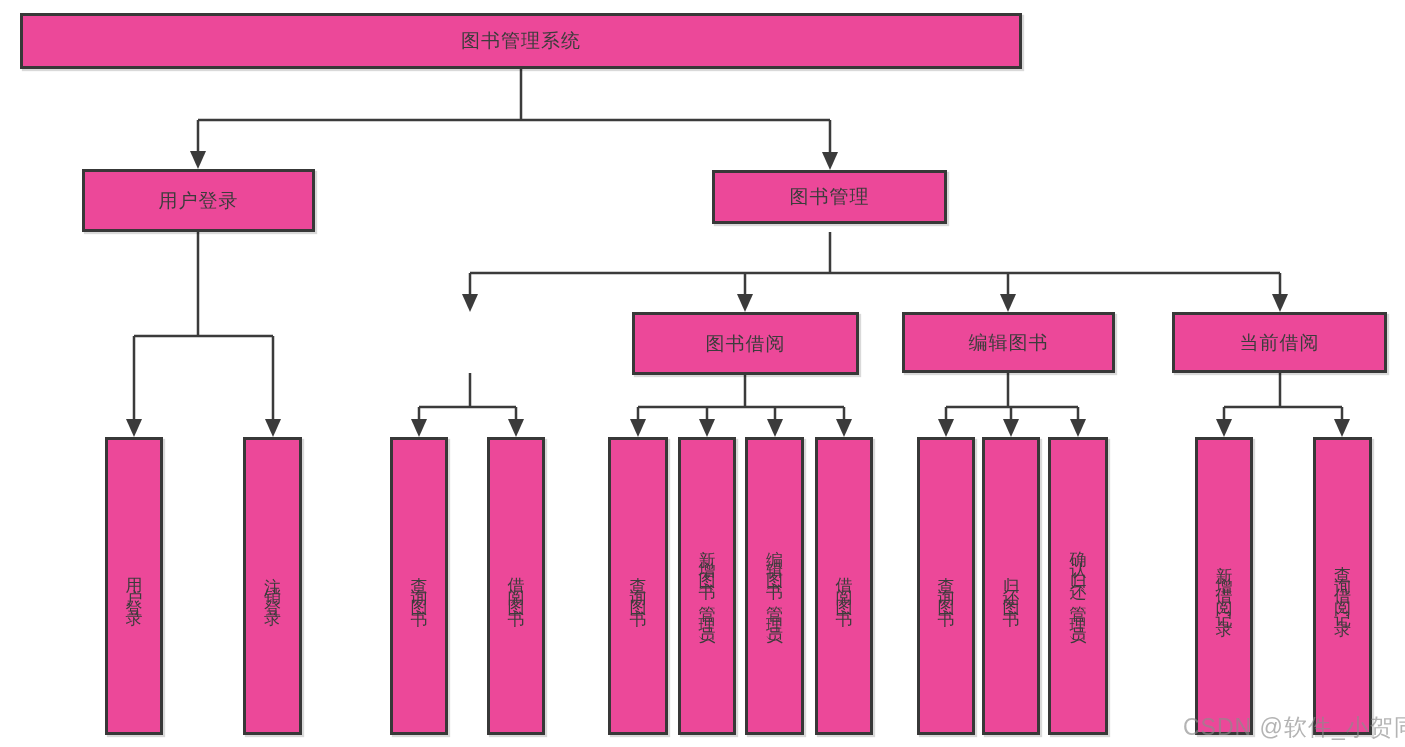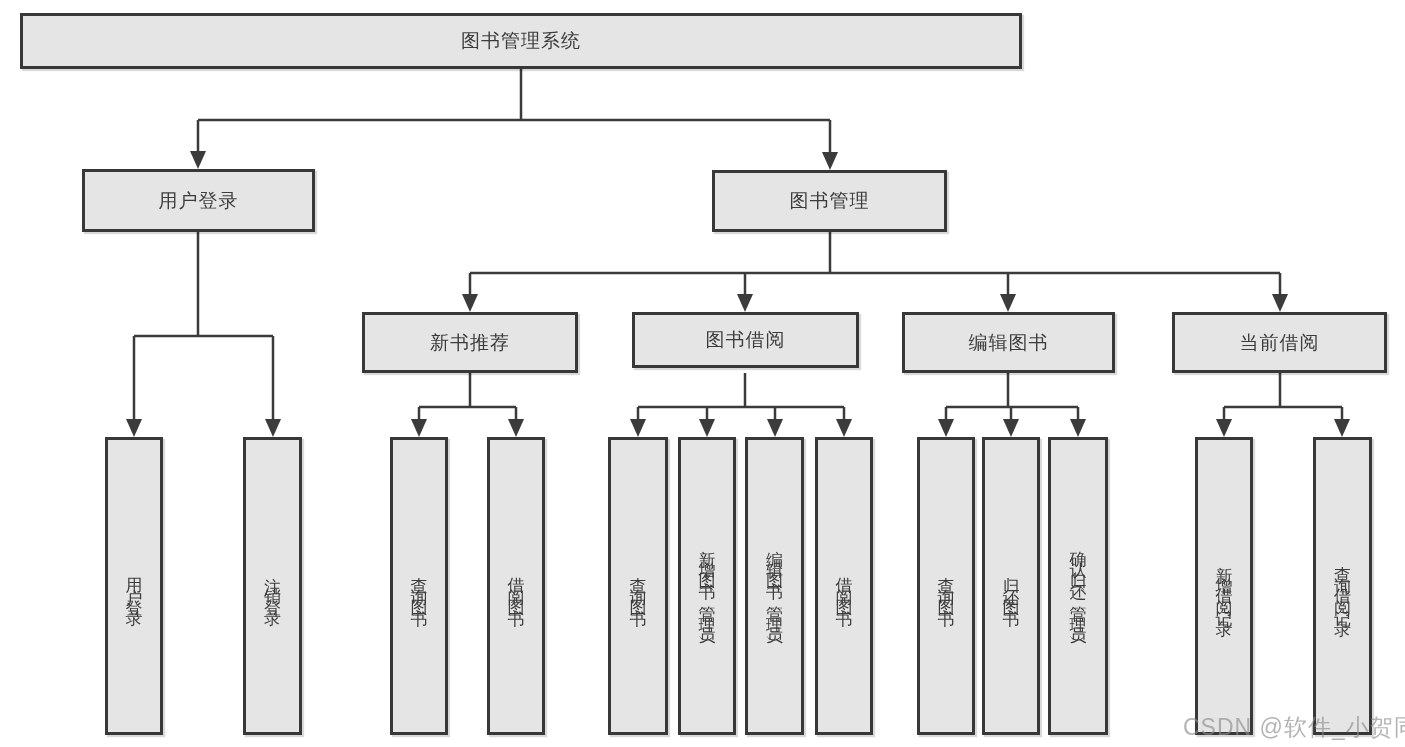--- a/index.html
+++ b/index.html
@@ -8,21 +8,21 @@
     width:1405px;height:747px;
     background:#ffffff;
     overflow:hidden;
     font-family:"Liberation Sans","DejaVu Sans",sans-serif;
     color:#3c3c3c;
   }
   .wires{position:absolute;left:0;top:0;z-index:0;}
   .node{
     position:absolute;
     box-sizing:border-box;
-    background:#e5e5e5;
+    background:#ec4899;
     border:3px solid #383838;
     box-shadow:2px 2px 1px rgba(0,0,0,0.15);
     display:flex;align-items:center;justify-content:center;
     z-index:1;
     color:#3c3c3c;
   }
   .node.h{font-size:19px;letter-spacing:1px;}
   .node.v .vt{
     writing-mode:vertical-rl;
     font-size:17px;
@@ -83,28 +83,25 @@
     </g>
   </svg>
 
   <div class="node h" style="left:20px;top:13px;width:1002px;height:56px">
     <span>图书管理系统</span>
   </div>
 
   <div class="node h" style="left:82px;top:169px;width:233px;height:63px">
     <span>用户登录</span>
   </div>
-  <div class="node h" style="left:712px;top:170px;width:235px;height:62px">
+  <div class="node h" style="left:712px;top:170px;width:235px;height:54px">
     <span>图书管理</span>
   </div>
 
-  <div class="node h" style="left:362px;top:312px;width:216px;height:61px">
-    <span>新书推荐</span>
-  </div>
-  <div class="node h" style="left:632px;top:312px;width:227px;height:56px">
+  <div class="node h" style="left:632px;top:312px;width:227px;height:63px">
     <span>图书借阅</span>
   </div>
   <div class="node h" style="left:902px;top:312px;width:213px;height:61px">
     <span>编辑图书</span>
   </div>
   <div class="node h" style="left:1172px;top:312px;width:215px;height:61px">
     <span>当前借阅</span>
   </div>
 
   <div class="node v" style="left:105px;top:437px;width:58px;height:298px">

